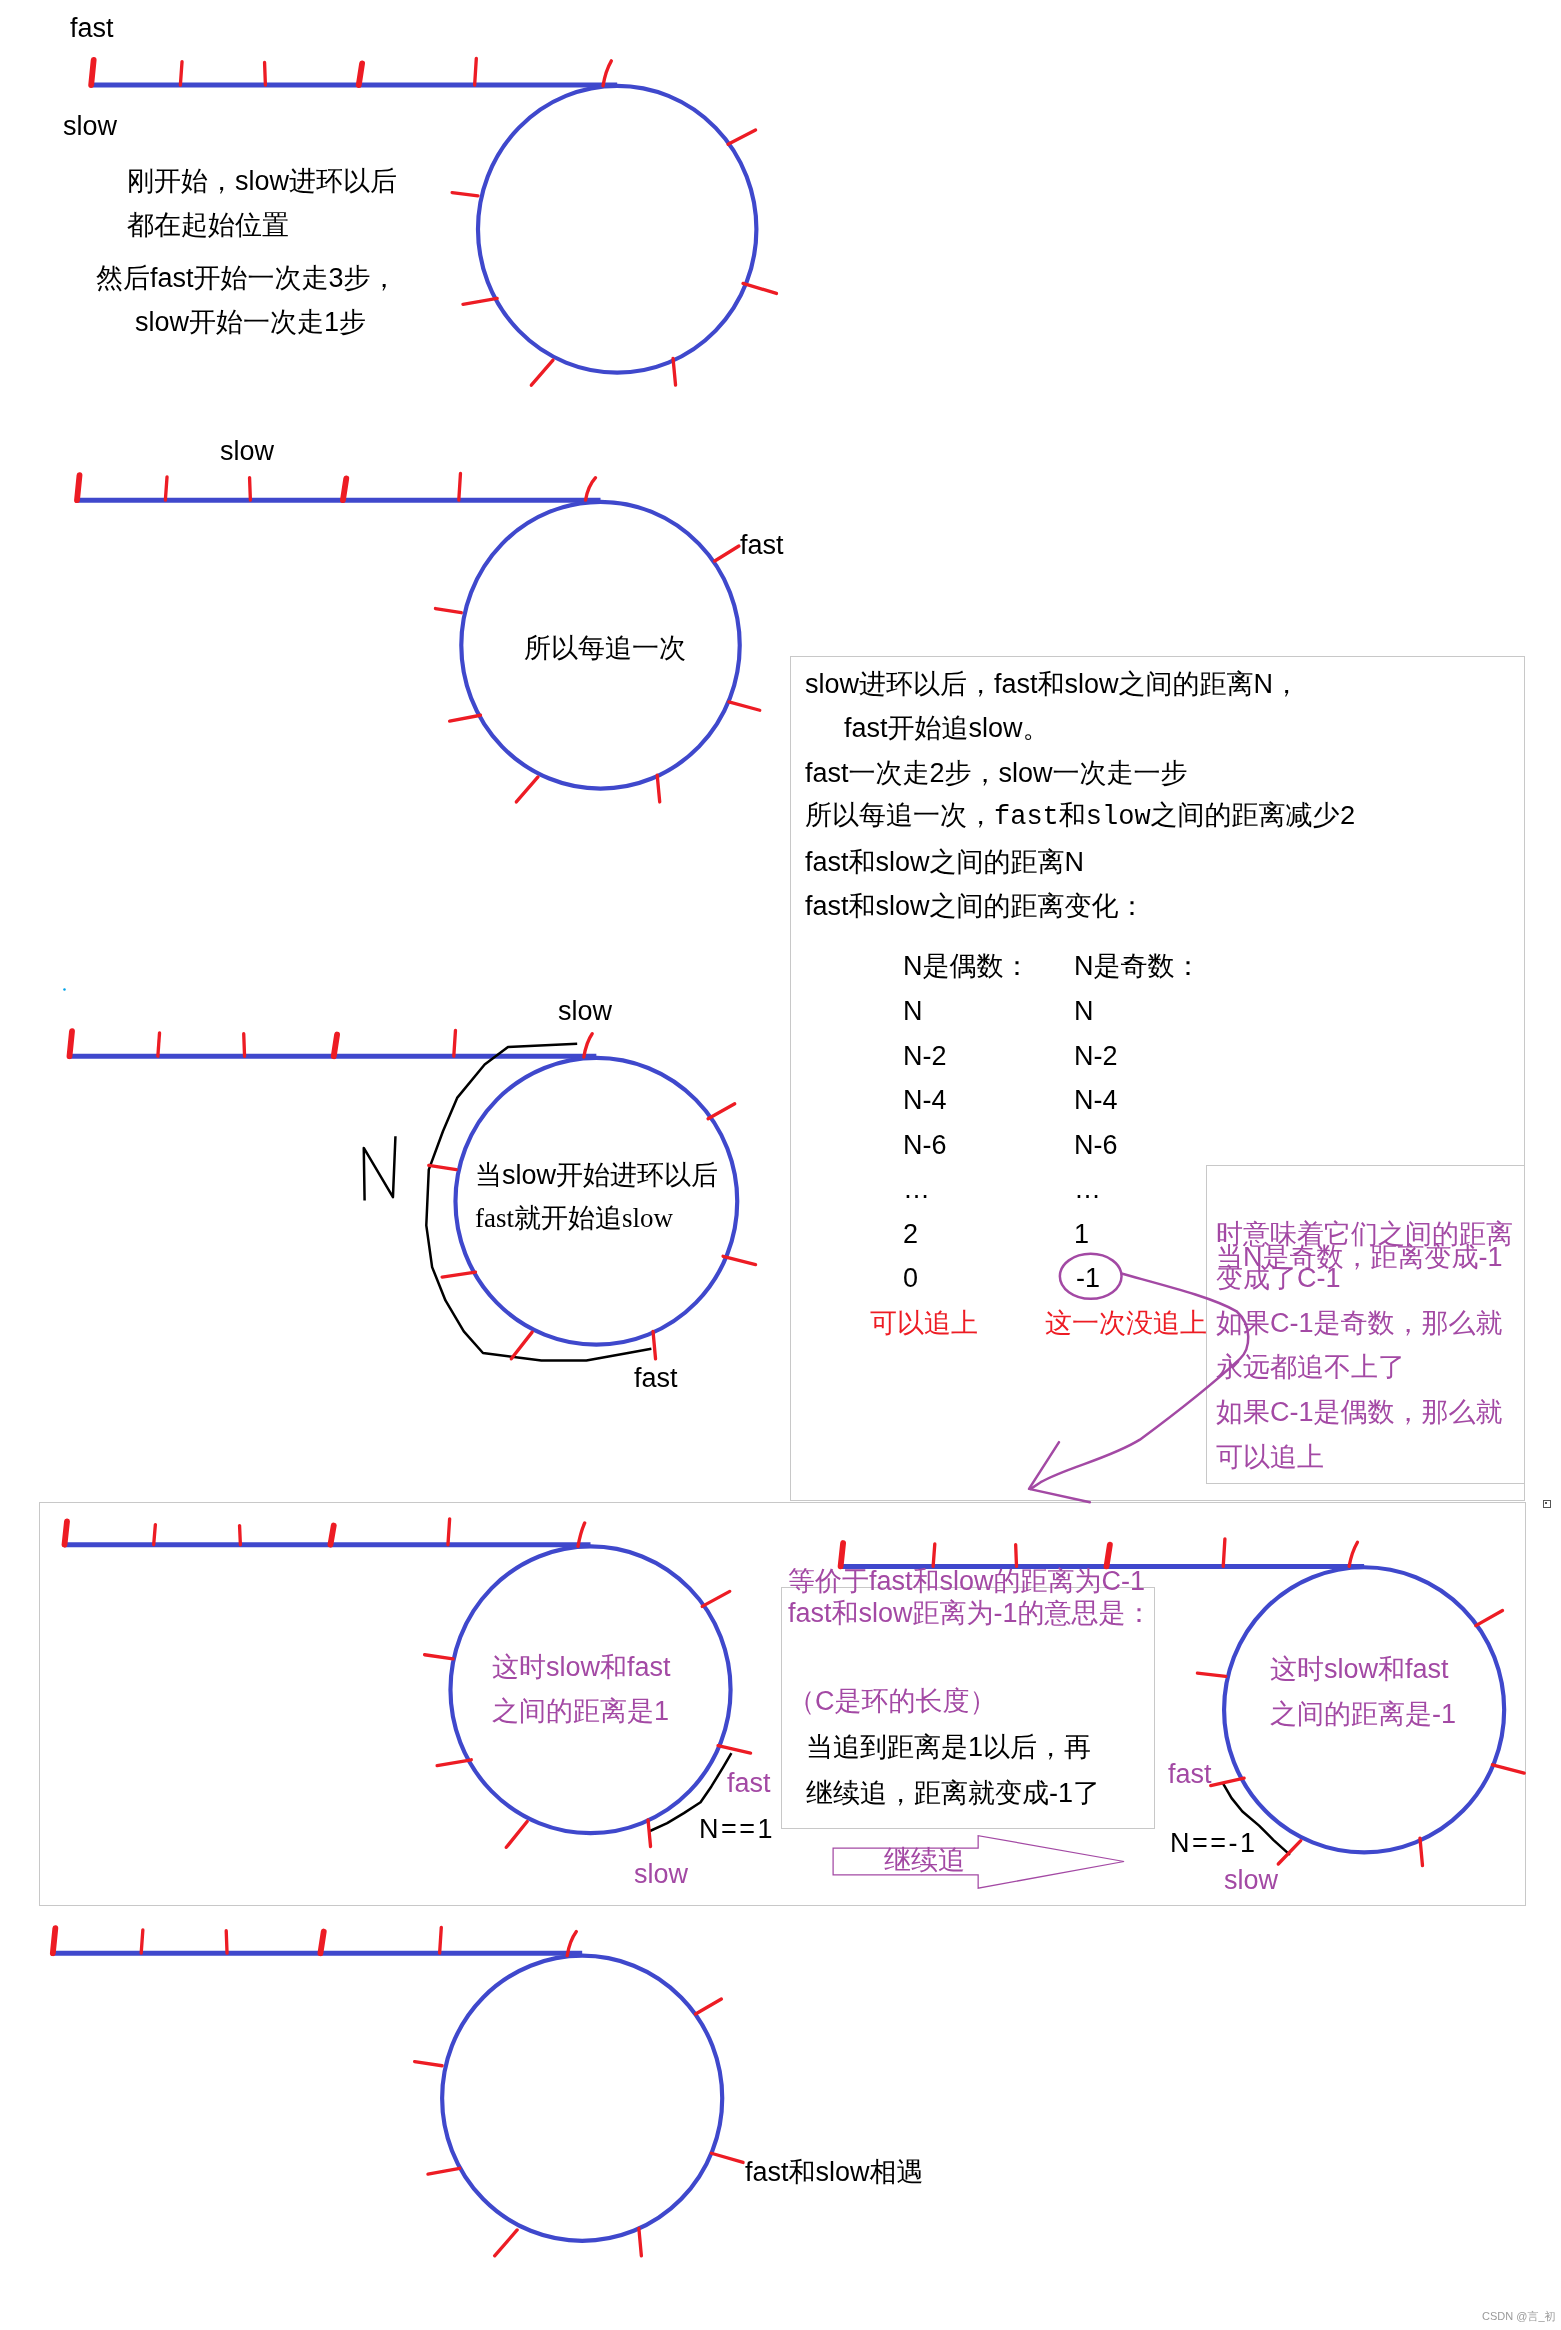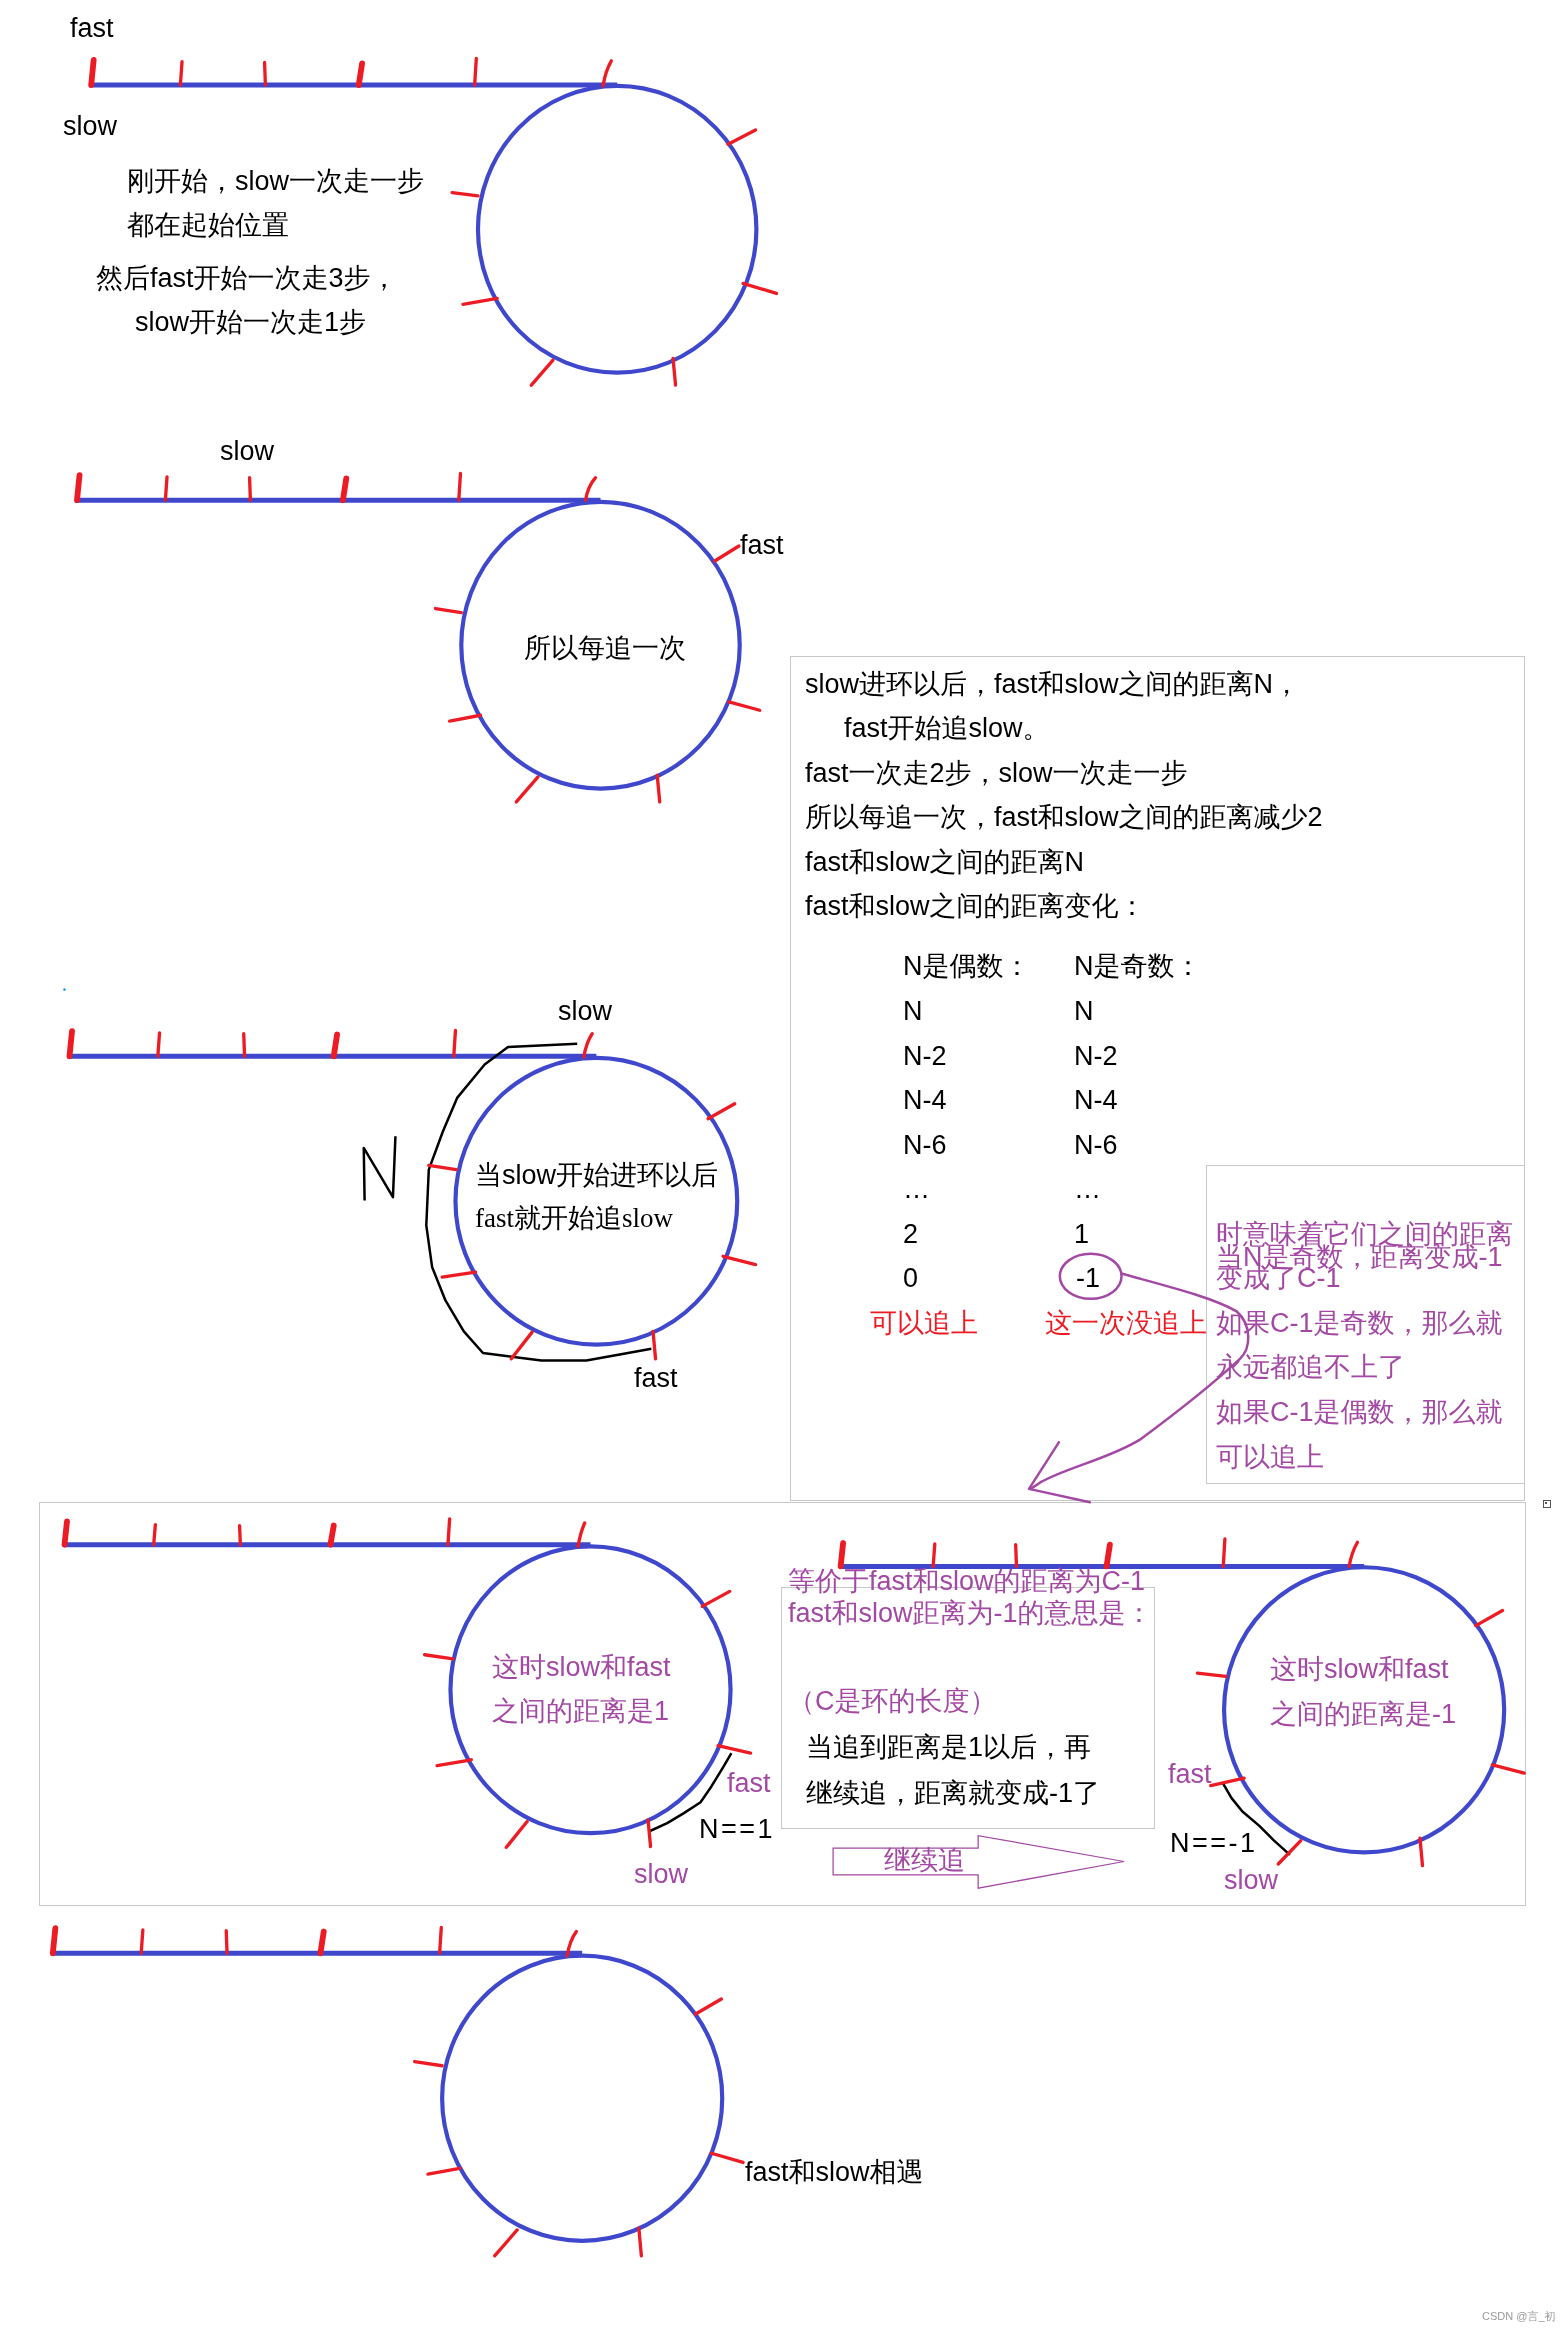--- a/index.html
+++ b/index.html
@@ -175,38 +175,38 @@
       <path d="M853 2583 L891 2594"></path>
       <path d="M551 2601 L513 2608"></path>
       <path d="M620 2675 L593 2706"></path>
       <path d="M766 2673 L769 2706"></path>
     </g>
   </g>
 </svg>
 
 <div class="t" style="left:70px;top:11.7px;">fast</div>
 <div class="t" style="left:63px;top:110px;">slow</div>
-<div class="t" style="left:127px;top:165px;">刚开始，slow一次走一步</div>
+<div class="t" style="left:127px;top:165px;">刚开始，slow进环以后</div>
 <div class="t" style="left:127px;top:209px;">都在起始位置</div>
 <div class="t" style="left:96px;top:262px;">然后fast开始一次走3步，</div>
 <div class="t" style="left:135px;top:306px;">slow开始一次走1步</div>
 
 <div class="t" style="left:220px;top:435px;">slow</div>
 <div class="t" style="left:740px;top:529px;">fast</div>
 <div class="t" style="left:524px;top:632px;">所以每追一次</div>
 
 <div class="t" style="left:558px;top:995px;">slow</div>
 <div class="t" style="left:475px;top:1159px;">当slow开始进环以后</div>
 <div class="t" style="left:475px;top:1202px;font-family:Liberation Serif, serif;">fast就开始追slow</div>
 <div class="t" style="left:634px;top:1362px;">fast</div>
 
 <div class="t" style="left:805px;top:668px;">slow进环以后，fast和slow之间的距离N，</div>
 <div class="t" style="left:805px;top:712px;margin-left:39px;">fast开始追slow。</div>
 <div class="t" style="left:805px;top:757px;">fast一次走2步，slow一次走一步</div>
-<div class="t" style="left:805px;top:801px;">所以每追一次，fast和slow之间的距离减少2</div>
+<div class="t" style="left:805px;top:801px;font-family:Liberation Mono, monospace;">所以每追一次，fast和slow之间的距离减少2</div>
 <div class="t" style="left:805px;top:846px;">fast和slow之间的距离N</div>
 <div class="t" style="left:805px;top:890px;">fast和slow之间的距离变化：</div>
 
 <div class="t" style="left:903px;top:950px;">N是偶数：</div>
 <div class="t" style="left:1074px;top:950px;">N是奇数：</div>
 
 <div class="t" style="left:903px;top:995px;">N</div>
 <div class="t" style="left:1074px;top:995px;">N</div>
 <div class="t" style="left:903px;top:1040px;">N-2</div>
 <div class="t" style="left:1074px;top:1040px;">N-2</div>

